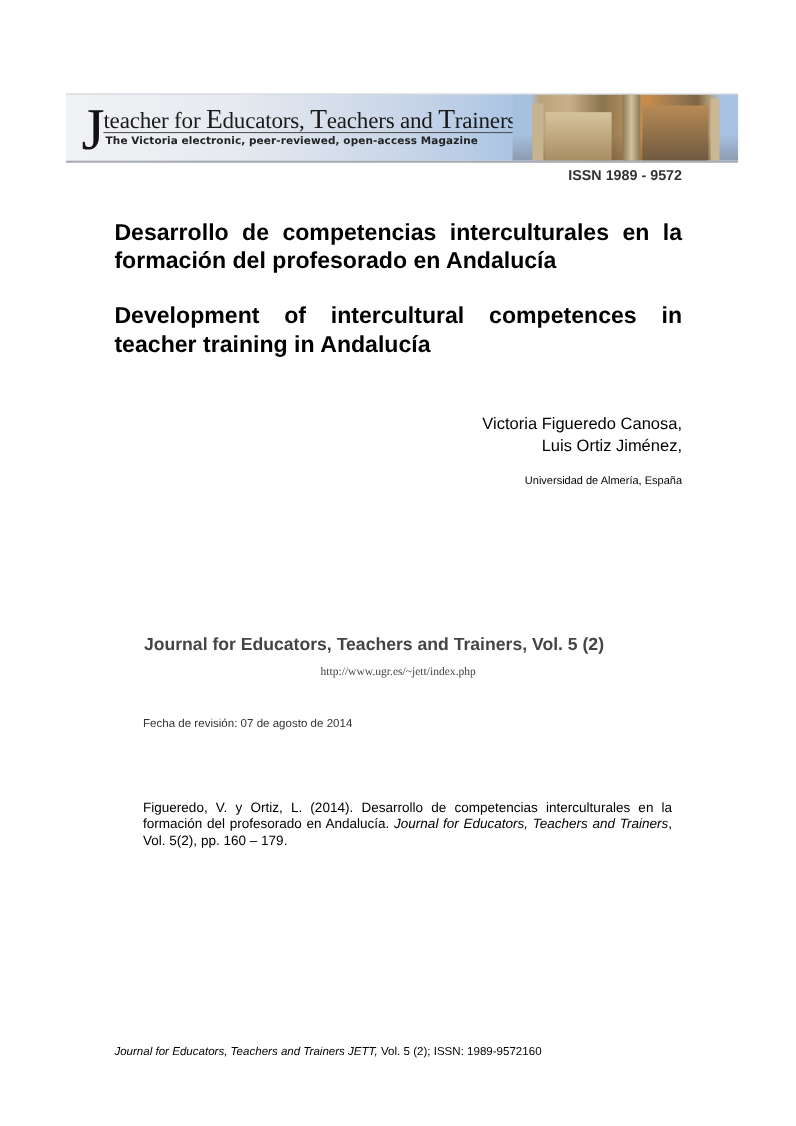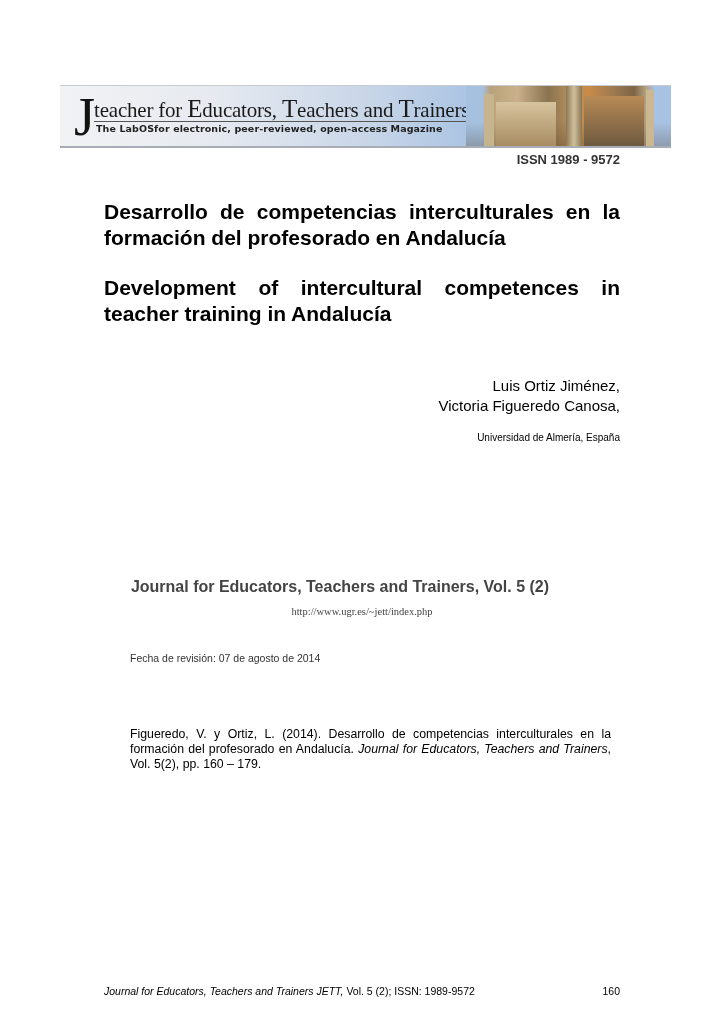--- a/index.html
+++ b/index.html
@@ -149,51 +149,50 @@
       text-align: justify;
       text-align-last: left;
     }
     .footer {
       position: absolute;
       left: 104px;
       width: 516px;
       top: 950px;
       font-size: 10.5px;
       display: flex;
-      justify-content: space-between;
-      margin-top: 35px;
+      justify-content: flex-start;
     }
     em, .it { font-style: italic; }
   </style>
 </head>
 <body>
 
 <div class="banner">
   <span class="banner-j">J</span>
   <div class="banner-title">
     <span>teacher for </span><span class="cap">E</span><span>ducators, </span><span class="cap">T</span><span>eachers and </span><span class="cap">T</span><span>rainers</span>
   </div>
-  <div class="banner-sub">The LabOSfor electronic, peer-reviewed, open-access Magazine</div>
+  <div class="banner-sub">The Victoria electronic, peer-reviewed, open-access Magazine</div>
   <div class="banner-photo">
     <div class="photo-tower" style="left:18px;width:10px;height:52px;background:#c6b48f;"></div>
     <div class="photo-tower" style="left:30px;width:60px;height:44px;background:linear-gradient(180deg,#d6c39d,#a88d62);"></div>
     <div class="photo-tower" style="left:100px;width:16px;height:60px;background:linear-gradient(90deg,#8c7654,#d1c09c,#8c7654);"></div>
     <div class="photo-tower" style="left:118px;width:60px;height:50px;background:linear-gradient(180deg,#b88a55,#6e5a40);"></div>
     <div class="photo-tower" style="left:180px;width:8px;height:56px;background:#cbb892;"></div>
   </div>
 </div>
 
 <div class="issn">ISSN 1989 - 9572</div>
 
 <div class="title title-es">Desarrollo de competencias interculturales en la formación del profesorado en Andalucía</div>
 <div class="title title-en">Development of intercultural competences in teacher training in Andalucía</div>
 
 <div class="authors">
+  <div>Victoria Figueredo Canosa,</div>
   <div>Luis Ortiz Jiménez,</div>
-  <div>Victoria Figueredo Canosa,</div>
 </div>
 
 <div class="affiliation">Universidad de Almería, España</div>
 
 <div class="journal-vol">Journal for Educators, Teachers and Trainers, Vol. 5 (2)</div>
 <div class="journal-url">http://www.ugr.es/~jett/index.php</div>
 
 <div class="dates">
   <div>Fecha de revisión: 07 de agosto de 2014</div>
 </div>

